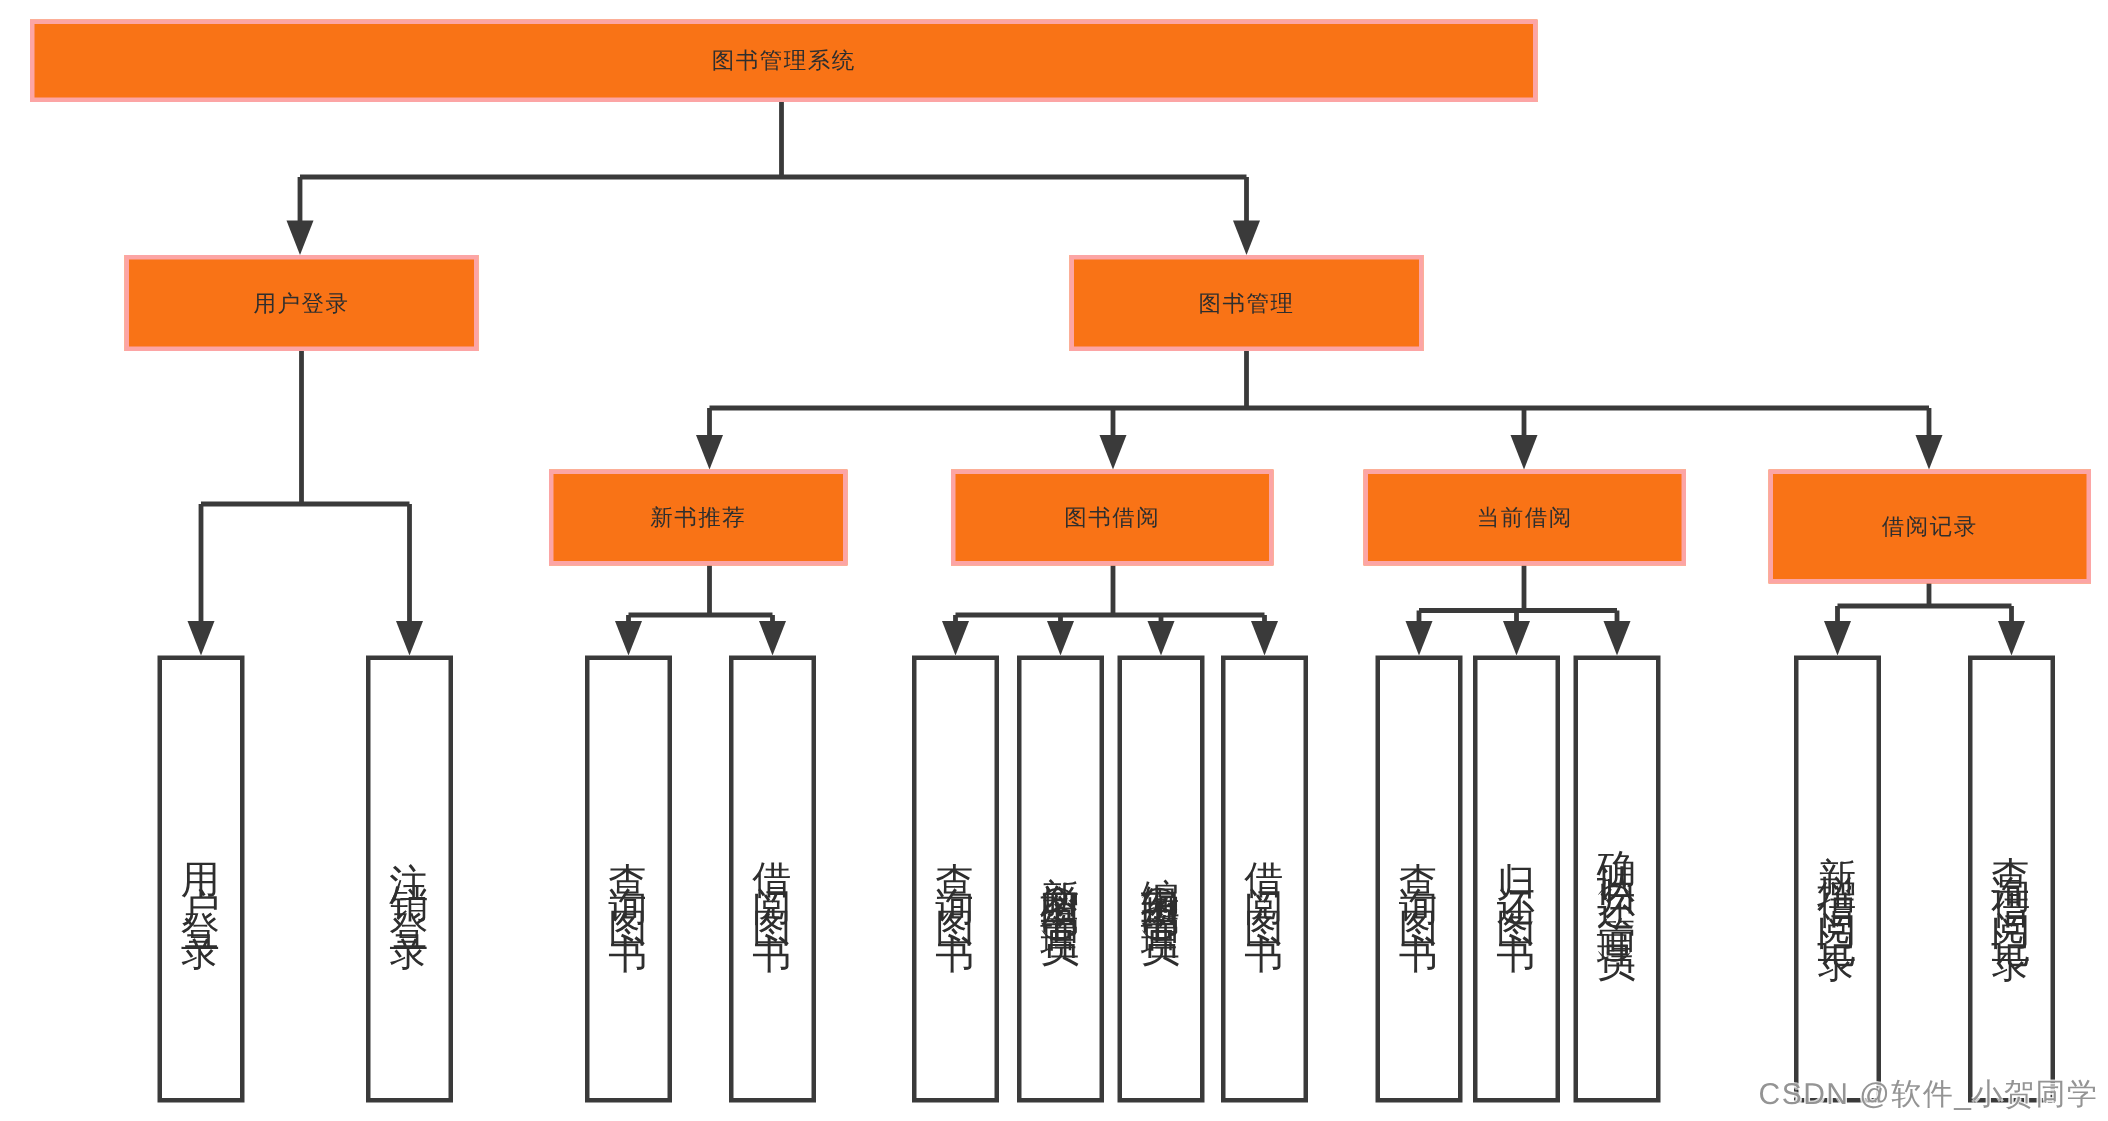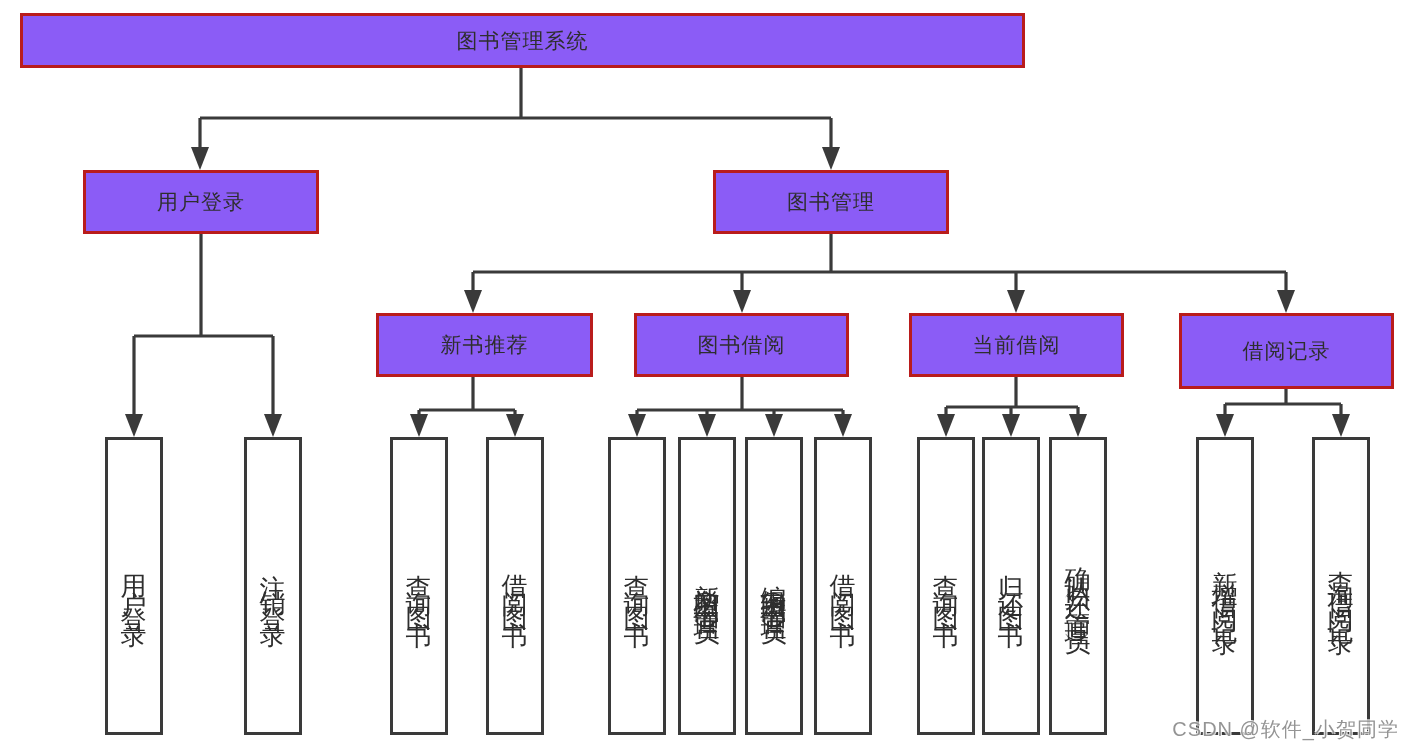--- a/index.html
+++ b/index.html
@@ -7,28 +7,28 @@
   body{
     width:1405px;height:747px;position:relative;overflow:hidden;
     font-family:"Liberation Sans","DejaVu Sans",sans-serif;
     color:#2e2e2e;
   }
   .canvas{position:absolute;left:0;top:0;width:1405px;height:747px;}
   svg.wires{position:absolute;left:0;top:0;z-index:1;}
 
   
   .node{
-    position:absolute;background:#8b5cf6;border:3px solid #b91c1c;
+    position:absolute;background:#f97316;border:3px solid #fca5a5;
     box-sizing:border-box;display:flex;align-items:center;justify-content:center;
-    font-size:21px;letter-spacing:1px;z-index:2;white-space:nowrap;
+    font-size:15px;letter-spacing:1px;z-index:2;white-space:nowrap;
   }
   .root{left:20px;top:13px;width:1005px;height:55px;}
   .n-user-login{left:83px;top:170px;width:236px;height:64px;}
   .n-book-mgmt{left:713px;top:170px;width:236px;height:64px;text-align:center;}
-  .n-new-book-rec{left:366px;top:313px;width:217px;height:64px;margin-left:10px;}
+  .n-new-book-rec{left:366px;top:313px;width:199px;height:64px;}
   .n-book-borrow{left:634px;top:313px;width:215px;height:64px;}
   .n-current-borrow{left:909px;top:313px;width:215px;height:64px;}
   .n-borrow-records{left:1179px;top:313px;width:215px;height:76px;}
 
   
   .leaf{
     position:absolute;top:437px;width:58px;height:298px;
     background:#ffffff;border:3px solid #3a3a3a;box-sizing:border-box;
     display:flex;align-items:center;justify-content:center;z-index:2;
   }

